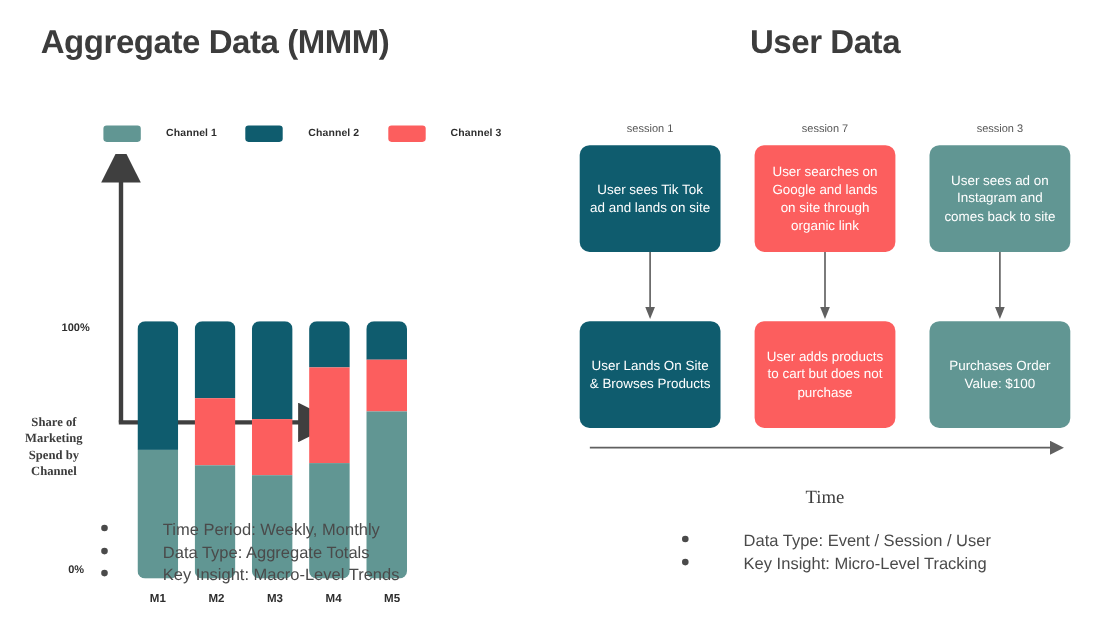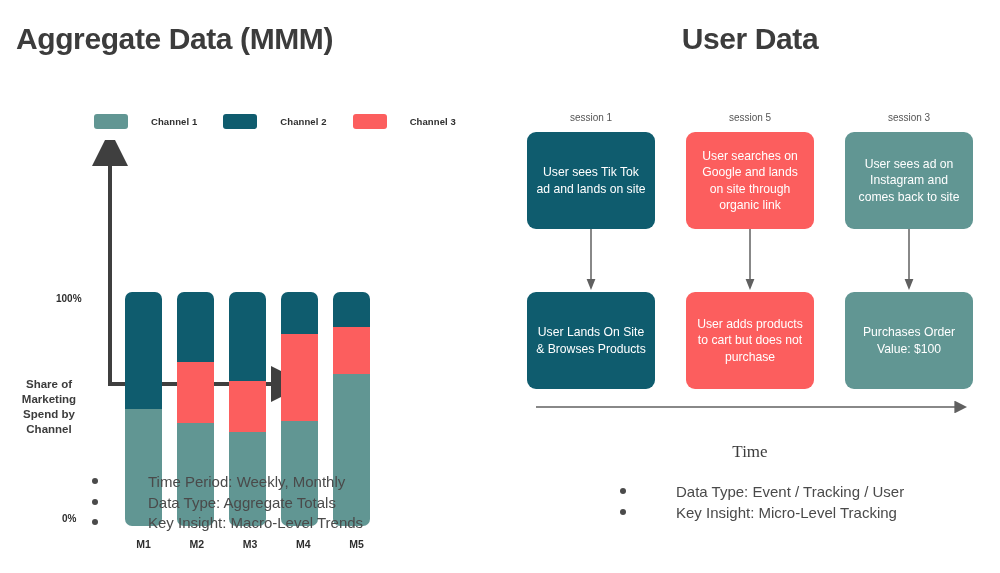--- a/index.html
+++ b/index.html
@@ -16,21 +16,21 @@
   .panel-right { position: absolute; left: 500px; top: 0; width: 500px; height: 573px; }
 
   .panel-title {
     position: absolute;
     font-size: 30px;
     font-weight: bold;
     color: #3c3c3c;
     letter-spacing: -0.4px;
     white-space: nowrap;
   }
-  .title-left  { left: 16px; top: 22px; }
+  .title-left  { left: 37px; top: 22px; }
   .title-right { left: 0; top: 22px; width: 500px; text-align: center; }
 
   
   .legend {
     position: absolute; left: 94px; top: 114px;
     display: flex; align-items: center; gap: 26px;
   }
   .legend-item { display: flex; align-items: center; gap: 23px; }
   .legend-swatch { width: 34px; height: 15px; border-radius: 3px; }
   .legend-label {
@@ -46,21 +46,21 @@
   .ytick {
     position: absolute; right: 0; font-size: 10px; font-weight: bold;
     color: #2e2e2e; white-space: nowrap;
   }
   .ytick-100 { left: 56px; top: 153px; }
   .ytick-0   { left: 62px; top: 373px; }
 
   .ylabel {
     position: absolute; left: 16px; top: 237px; width: 66px;
     font-size: 11.5px; font-weight: bold; color: #3c3c3c;
-    line-height: 15px; text-align: center;
+    line-height: 15px; text-align: center; font-family: Liberation Serif, serif;
   }
 
   .bars {
     position: absolute; left: 125px; top: 152px;
     height: 234px; width: 250px;
     display: flex; gap: 15px;
   }
   .bar {
     width: 37px; height: 234px;
     display: flex; flex-direction: column;
@@ -229,21 +229,21 @@
           <svg width="14" height="63" viewBox="0 0 14 63">
             <line x1="7" y1="0" x2="7" y2="52" stroke="#606060" stroke-width="1.5"></line>
             <path d="M2.6,50 L7,61 L11.4,50 Z" fill="#606060"></path>
           </svg>
         </div>
         <div class="card" style="background: rgb(15, 92, 110);">
           <div class="card-text">User Lands On Site &amp; Browses Products</div>
         </div>
       </div>
       <div class="session-col">
-        <div class="session-label">session 5</div>
+        <div class="session-label">session 7</div>
         <div class="card" style="background: rgb(252, 94, 94);">
           <div class="card-text">User searches on Google and lands on site through organic link</div>
         </div>
         <div class="connector">
           <svg width="14" height="63" viewBox="0 0 14 63">
             <line x1="7" y1="0" x2="7" y2="52" stroke="#606060" stroke-width="1.5"></line>
             <path d="M2.6,50 L7,61 L11.4,50 Z" fill="#606060"></path>
           </svg>
         </div>
         <div class="card" style="background: rgb(252, 94, 94);">
@@ -275,21 +275,21 @@
     </defs>
     <line x1="0" y1="7" x2="420" y2="7" stroke="#606060" stroke-width="1.6" marker-end="url(#tlArrow)"></line>
   </svg>
 
   <div class="time-label">Time</div>
 
   <div class="bullets bullets-right">
     <div class="bullet-row">
       <span class="bullet-dot"></span>
       <span class="bullet-gap"></span>
-      <span>Data Type: Event / Tracking / User</span>
+      <span>Data Type: Event / Session / User</span>
     </div>
     <div class="bullet-row">
       <span class="bullet-dot"></span>
       <span class="bullet-gap"></span>
       <span>Key Insight: Micro-Level Tracking</span>
     </div>
   </div>
 
 </div>
 

